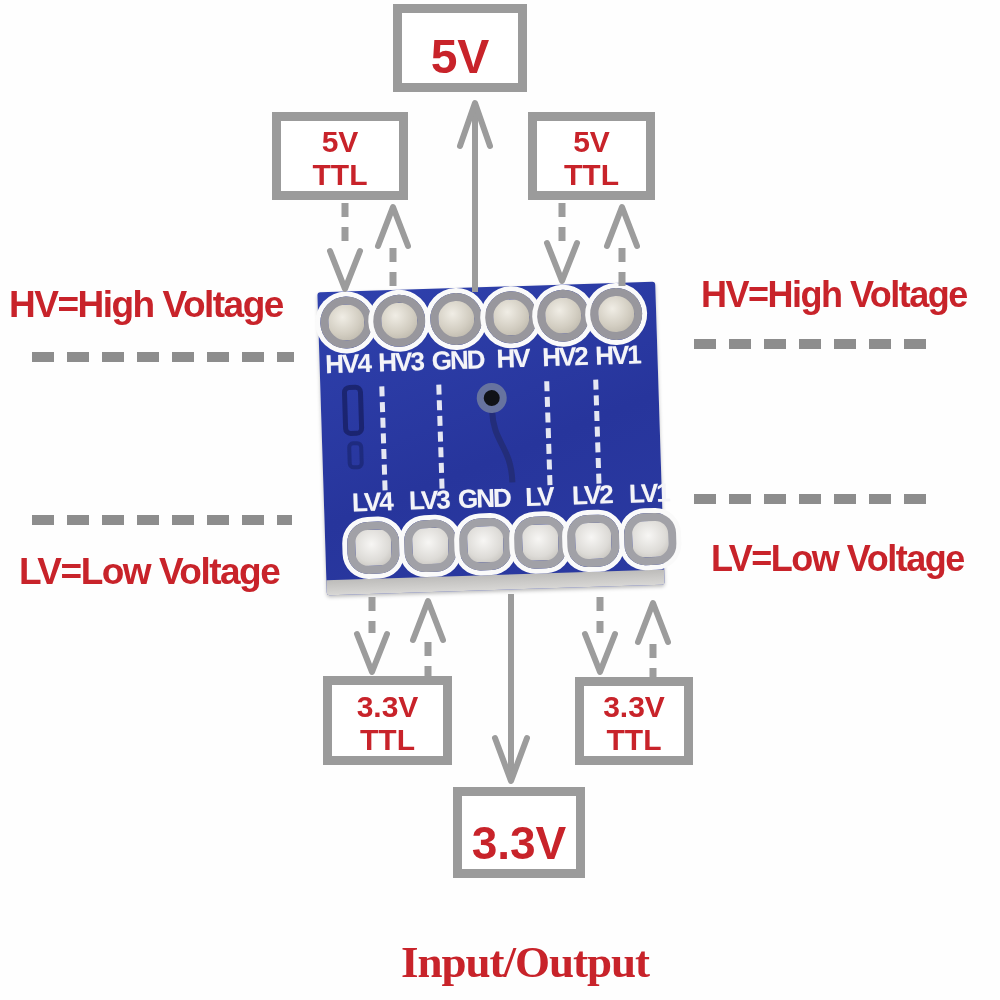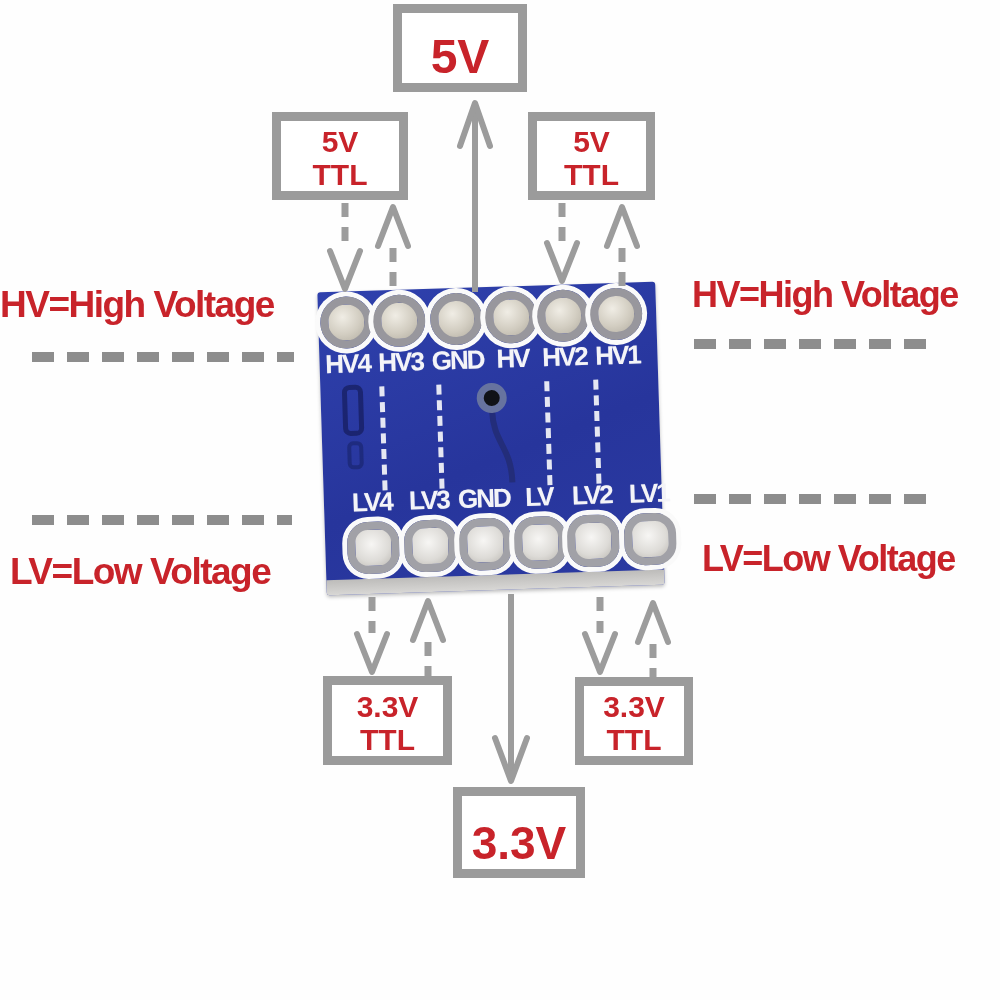--- a/index.html
+++ b/index.html
@@ -23,21 +23,21 @@
   .box-5v{left:393px;top:4px;width:116px;height:70px;font-size:48px;}
   .box-ttl-tl{left:272px;top:112px;width:118px;height:70px;font-size:30px;}
   .box-ttl-tr{left:528px;top:112px;width:109px;height:70px;font-size:30px;}
   .box-ttl-bl{left:323px;top:676px;width:111px;height:71px;font-size:30px;}
   .box-ttl-br{left:575px;top:677px;width:100px;height:70px;font-size:30px;}
   .box-3v3{left:453px;top:787px;width:114px;height:73px;font-size:46px;}
 
   
   .sidetext{
     position:absolute;color:#c8232a;font-weight:bold;white-space:nowrap;
-    letter-spacing:-1.5px;z-index:2;
+    letter-spacing:-1.5px;z-index:2;padding-left:9px;
   }
   .hv-left{left:0px;top:284px;font-size:37px;}
   .hv-right{left:692px;top:274px;font-size:36px;}
   .lv-left{left:10px;top:551px;font-size:37px;}
   .lv-right{left:702px;top:538px;font-size:36px;}
 
   .caption{
     position:absolute;left:375px;top:936px;width:300px;text-align:center;
     color:#c8232a;font-weight:bold;font-size:45px;
     font-family:"Liberation Serif",serif;z-index:2;letter-spacing:-1px;
@@ -221,14 +221,15 @@
   </div>
   <div class="vbox box-3v3">
     <span>3.3V</span>
   </div>
 
   <div class="sidetext hv-left">HV=High Voltage</div>
   <div class="sidetext hv-right">HV=High Voltage</div>
   <div class="sidetext lv-left">LV=Low Voltage</div>
   <div class="sidetext lv-right">LV=Low Voltage</div>
 
+  <div class="caption">Input/Output</div>
 
 </div>
 
 </body></html>

